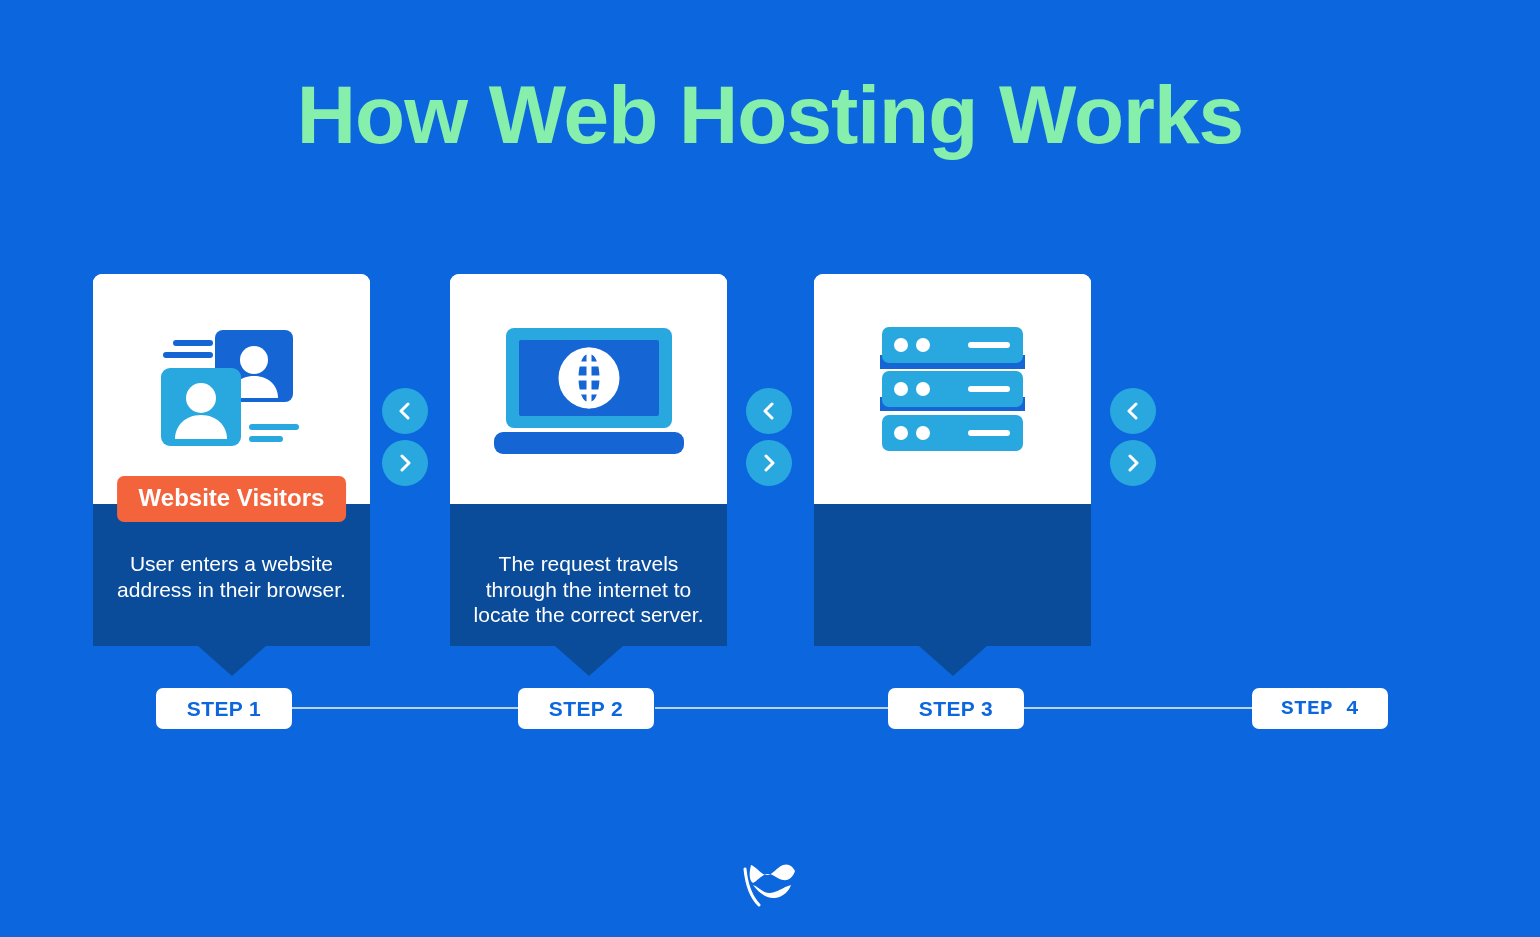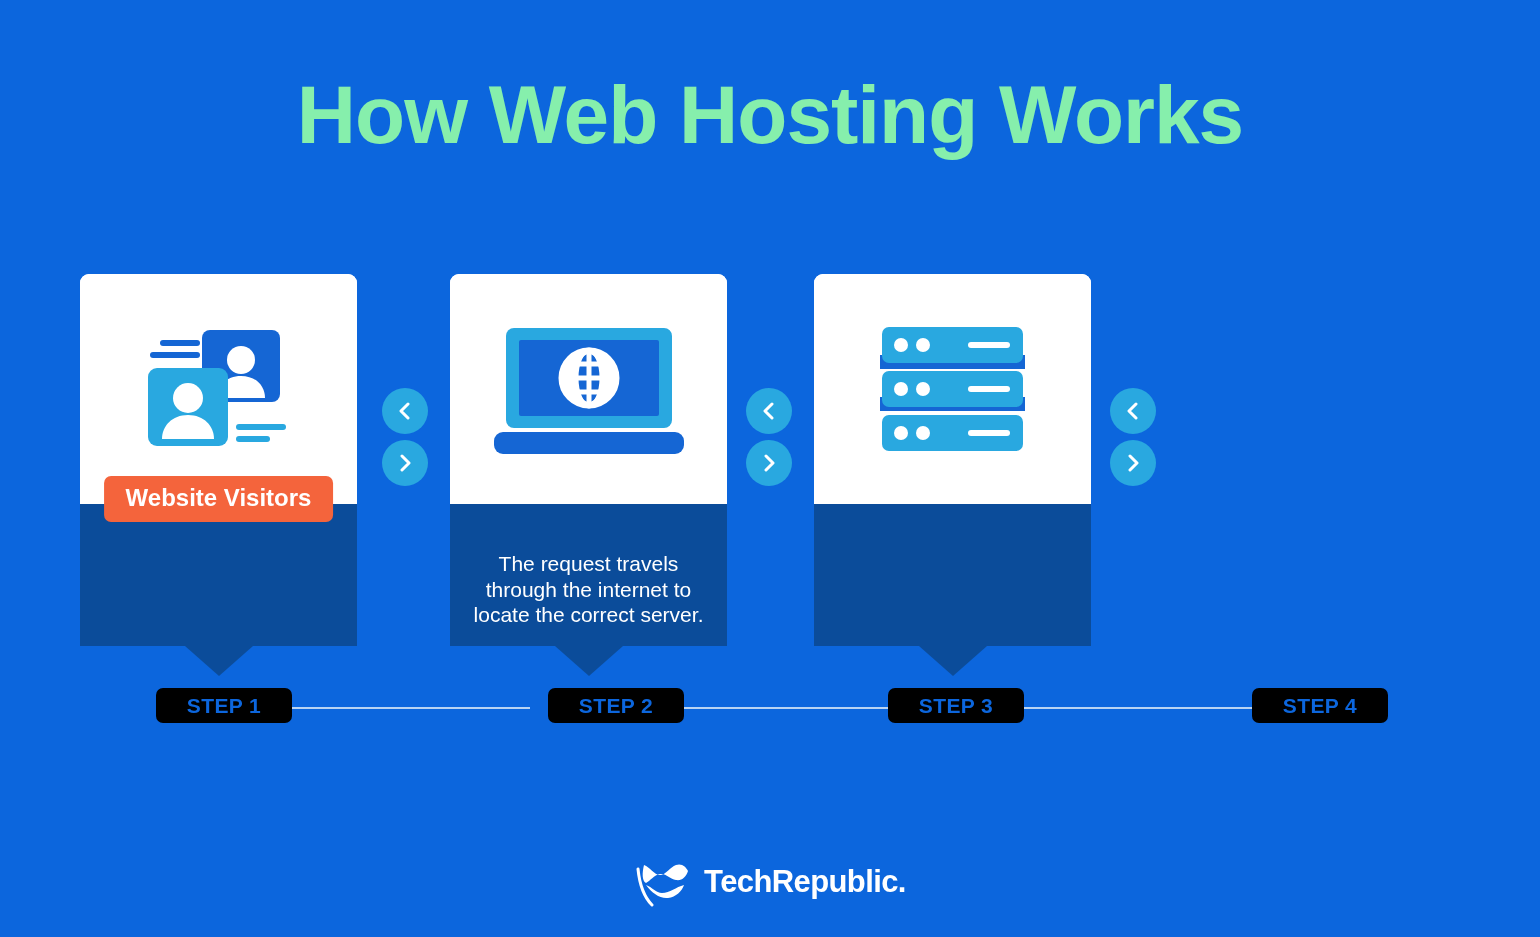--- a/index.html
+++ b/index.html
@@ -91,23 +91,23 @@
   
   .rail-line {
     position:absolute;
     height:2px;
     background:#b9d4f3;
     top:707px;
   }
   .step {
     position:absolute;
     top:688px;
-    background:#000000;
+    background:#ffffff;
     border-radius:7px;
-    height:35px;
+    height:41px;
     min-width:136px;
     display:flex; align-items:center; justify-content:center;
     color:#0C66DD;
     font-size:21px;
     font-weight:bold;
     letter-spacing:0.4px;
   }
 
   
   .logo {
@@ -124,38 +124,39 @@
     line-height:1;
   }
 </style>
 </head>
 <body>
 
 <div class="stage">
 
   <div class="title">How Web Hosting Works</div>
 
-  <div class="card" style="left:80px;">
+  <div class="card" style="left:93px;">
     <div class="card-top">
       <svg width="150" height="130" viewBox="0 0 150 130">
         <rect x="16" y="16" width="40" height="6" rx="3" fill="#1566D4"></rect>
         <rect x="6" y="28" width="50" height="6" rx="3" fill="#1566D4"></rect>
         <rect x="58" y="6" width="78" height="72" rx="8" fill="#1566D4"></rect>
         <circle cx="97" cy="36" r="14" fill="#ffffff"></circle>
         <path d="M97 52 c-15 0 -24 10 -24 22 h48 c0 -12 -9 -22 -24 -22 z" fill="#ffffff"></path>
         <rect x="92" y="100" width="50" height="6" rx="3" fill="#29A8E0"></rect>
         <rect x="92" y="112" width="34" height="6" rx="3" fill="#29A8E0"></rect>
         <rect x="4" y="44" width="80" height="78" rx="9" fill="#29A8E0"></rect>
         <circle cx="44" cy="74" r="15" fill="#ffffff"></circle>
         <path d="M44 91 c-16 0 -26 11 -26 24 h52 c0 -13 -10 -24 -26 -24 z" fill="#ffffff"></path>
       </svg>
     </div>
     <div class="card-bottom"></div>
     <div class="card-arrow"></div>
     <div class="badge">Website Visitors</div>
+    <div class="card-desc">User enters a website address in their browser.</div>
   </div>
 
   <div class="conn" style="left:382px; top:388px;">
     <div class="chev">
       <svg width="18" height="18" viewBox="0 0 18 18">
           <path d="M12 2 L5 9 L12 16" stroke="#fff" stroke-width="3" fill="none" stroke-linecap="round" stroke-linejoin="round"></path>
         </svg>
     </div>
     <div class="chev">
       <svg width="18" height="18" viewBox="0 0 18 18">
@@ -236,26 +237,25 @@
         </svg>
     </div>
   </div>
 
 
   <div class="rail-line" style="left:290px; width:240px;"></div>
   <div class="rail-line" style="left:655px; width:240px;"></div>
   <div class="rail-line" style="left:1020px; width:240px;"></div>
 
   <div class="step" style="left:156px;">STEP 1</div>
-  <div class="step" style="left:548px;">STEP 2</div>
+  <div class="step" style="left:518px;">STEP 2</div>
   <div class="step" style="left:888px;">STEP 3</div>
-  <div class="step" style="left:1252px;">STEP 4</div>
+  <div class="step" style="left:1252px;font-family:Liberation Mono, monospace;">STEP 4</div>
 
   <div class="logo">
     <svg width="58" height="52" viewBox="0 0 58 52">
       <path d="M4 14 C6 34 12 44 18 50" stroke="#ffffff" stroke-width="3" fill="none" stroke-linecap="round"></path>
       <path d="M10 10 C16 12 20 20 26 20 C32 20 36 12 42 10 C48 8 52 12 54 16 C52 22 48 26 42 25 C36 24 32 18 26 19 C20 20 16 26 12 28 C8 26 8 18 10 10 Z" fill="#ffffff"></path>
       <path d="M12 30 C18 32 22 38 28 38 C36 38 42 32 50 30 C48 36 42 42 34 43 C26 44 18 38 12 30 Z" fill="#ffffff"></path>
     </svg>
-    <div class="logo-text">TechRepublic.</div>
   </div>
 
 </div>
 
 </body></html>

